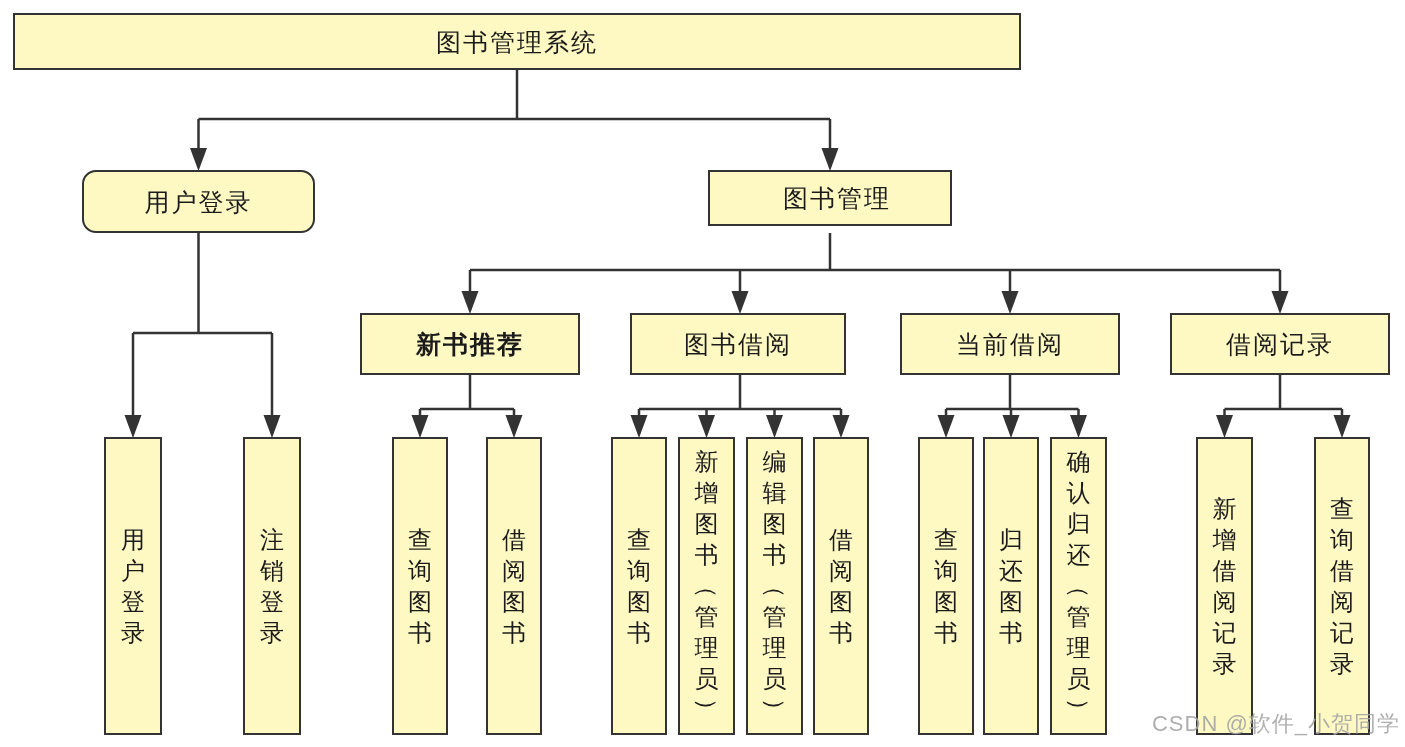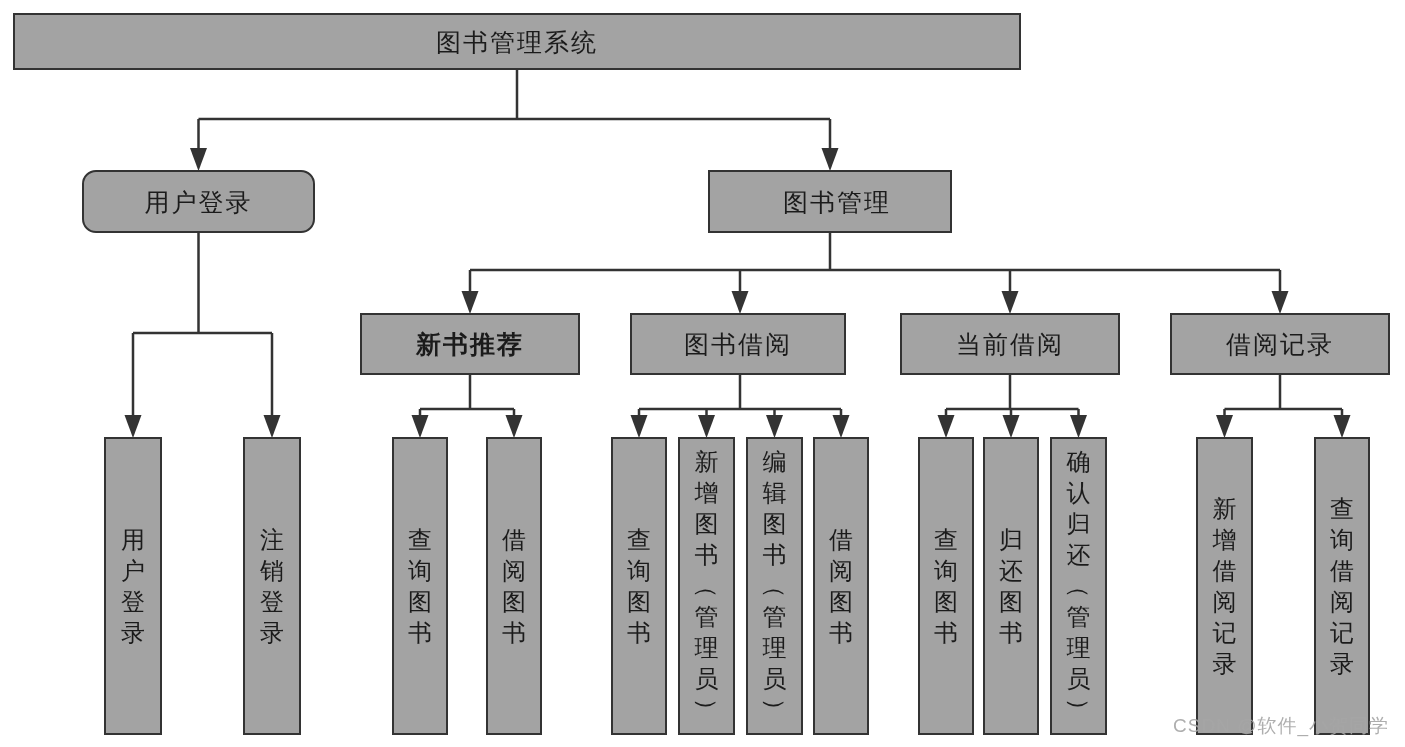--- a/index.html
+++ b/index.html
@@ -13,21 +13,21 @@
   }
   #edges {
     position: absolute;
     left: 0; top: 0;
     width: 1405px; height: 747px;
   }
   .node {
     position: absolute;
     box-sizing: border-box;
     border: 2.5px solid #333333;
-    background: #a3a3a3;
+    background: #fef9c3;
     display: flex;
     align-items: center;
     justify-content: center;
     color: #1b1b1b;
   }
   .node .label {
     font-size: 25px;
     letter-spacing: 2px;
     white-space: nowrap;
     line-height: 1.2;
@@ -40,23 +40,23 @@
   }
   .vchar {
     display: block;
     font-size: 24px;
     line-height: 1;
     margin: 3.5px 0;
   }
   .vchar.rot { transform: rotate(90deg); }
   .watermark {
     position: absolute;
-    right: 16px;
+    right: 5px;
     bottom: 8px;
-    font-size: 19px;
+    font-size: 22px;
     color: #a6a6a6;
     opacity: 0.9;
     z-index: 5;
     letter-spacing: 1px;
     text-align: right;
   }
 </style>
 </head>
 <body>
 
@@ -83,21 +83,21 @@
       <polygon points="1216,415 1233,415 1224.5,438" fill="#333333"></polygon>
       <polygon points="1333.5,415 1350.5,415 1342,438" fill="#333333"></polygon>
     </svg>
   <div id="nodes">
       <div class="node" style="left: 13px; top: 13px; width: 1008px; height: 57px; border-color: rgb(51, 51, 51); color: rgb(27, 27, 27);">
         <span class="label">图书管理系统</span>
       </div>
       <div class="node" style="left: 82px; top: 170px; width: 233px; height: 63px; border-color: rgb(51, 51, 51); color: rgb(27, 27, 27); border-radius: 14px;">
         <span class="label">用户登录</span>
       </div>
-      <div class="node" style="left: 708px; top: 170px; width: 244px; height: 63px; border-color: rgb(51, 51, 51); color: rgb(27, 27, 27); padding-left: 14px;">
+      <div class="node" style="left: 708px; top: 170px; width: 244px; height: 56px; border-color: rgb(51, 51, 51); color: rgb(27, 27, 27); padding-left: 14px;">
         <span class="label">图书管理</span>
       </div>
       <div class="node" style="left: 360px; top: 313px; width: 220px; height: 62px; border-color: rgb(51, 51, 51); color: rgb(27, 27, 27); font-weight: bold;">
         <span class="label">新书推荐</span>
       </div>
       <div class="node" style="left: 630px; top: 313px; width: 216px; height: 62px; border-color: rgb(51, 51, 51); color: rgb(27, 27, 27);">
         <span class="label">图书借阅</span>
       </div>
       <div class="node" style="left: 900px; top: 313px; width: 220px; height: 62px; border-color: rgb(51, 51, 51); color: rgb(27, 27, 27);">
         <span class="label">当前借阅</span>

